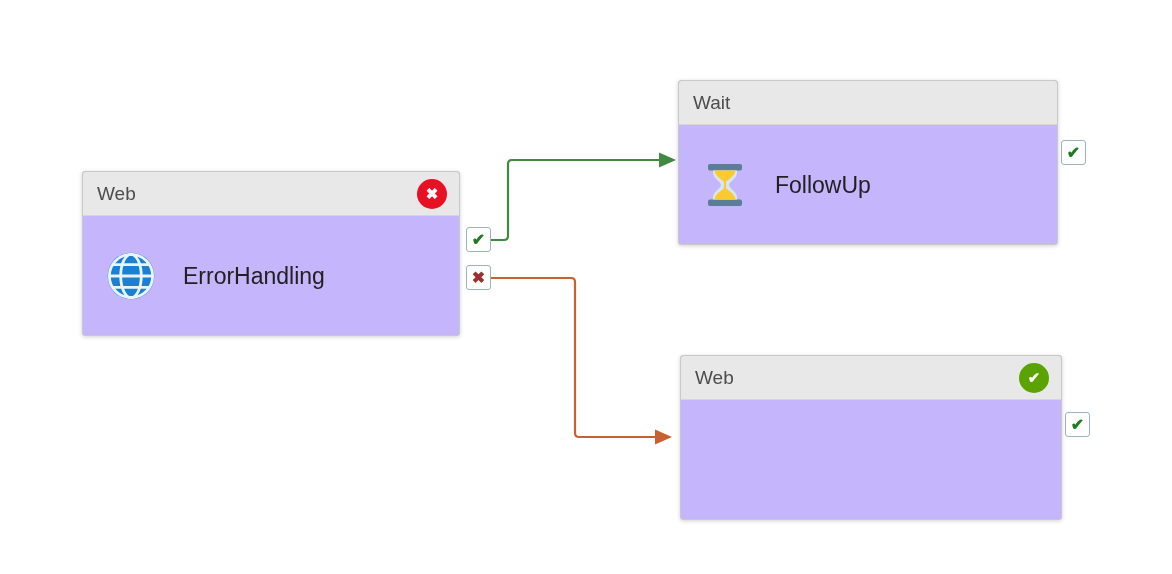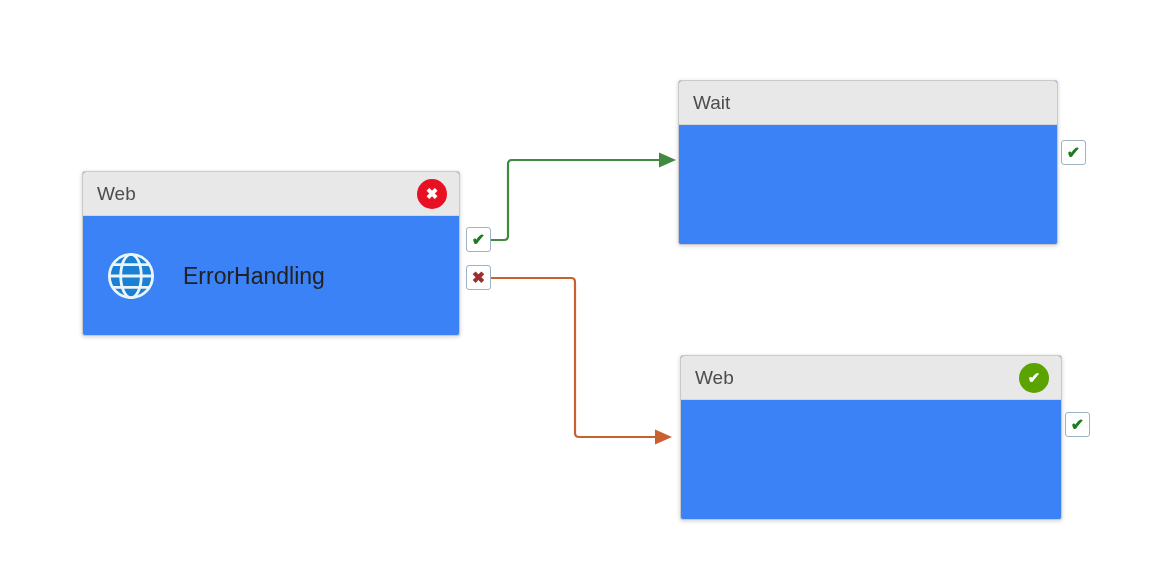--- a/index.html
+++ b/index.html
@@ -18,21 +18,21 @@
   .wires {
     position: absolute;
     left: 0; top: 0;
     width: 1172px;
     height: 574px;
     pointer-events: none;
   }
   .wires g { pointer-events: stroke; }
   .node {
     position: absolute;
-    background: #3b82f6;
+    background: #c4b5fd;
     border: 1px solid #c9c9c9;
     border-radius: 3px;
     box-shadow: 0 1px 4px rgba(0,0,0,0.18);
     box-sizing: border-box;
   }
   .node-header {
     height: 44px;
     background: #e8e8e8;
     border-bottom: 1px solid #d6d6d6;
     border-radius: 3px 3px 0 0;
@@ -133,20 +133,33 @@
         </svg>
       </span>
       <span class="node-title">ErrorHandling</span>
     </div>
   </div>
 
   <div class="node" style="left:678px; top:80px; width:380px; height:165px;">
     <div class="node-header">
       <span class="node-type">Wait</span>
     </div>
+    <div class="node-body">
+      <span class="icon">
+        <svg width="48" height="48" viewBox="0 0 48 48">
+          <rect x="7" y="3" width="34" height="6.5" rx="2" fill="#5b7e96"></rect>
+          <rect x="7" y="38.5" width="34" height="6.5" rx="2" fill="#5b7e96"></rect>
+          <path d="M12 9.5 H36 V12 C36 17 28 21 28 24 C28 27 36 31 36 36 V38.5 H12 V36 C12 31 20 27 20 24 C20 21 12 17 12 12 Z" fill="#d7e7f2"></path>
+          <path d="M13.5 9.5 H34.5 C34.5 15 25.5 19.5 24 22 C22.5 19.5 13.5 15 13.5 9.5 Z" fill="#fdc92f"></path>
+          <path d="M24 26 C26 29.5 34.5 32.5 34.5 38.5 H13.5 C13.5 32.5 22 29.5 24 26 Z" fill="#fdc92f"></path>
+          <rect x="23" y="21" width="2" height="9" fill="#fdc92f"></rect>
+        </svg>
+      </span>
+      <span class="node-title">FollowUp</span>
+    </div>
   </div>
 
   <div class="node" style="left:680px; top:355px; width:382px; height:165px;">
     <div class="node-header">
       <span class="node-type">Web</span>
       <span class="badge badge-succeeded">
         <span>✔</span>
       </span>
     </div>
   </div>

